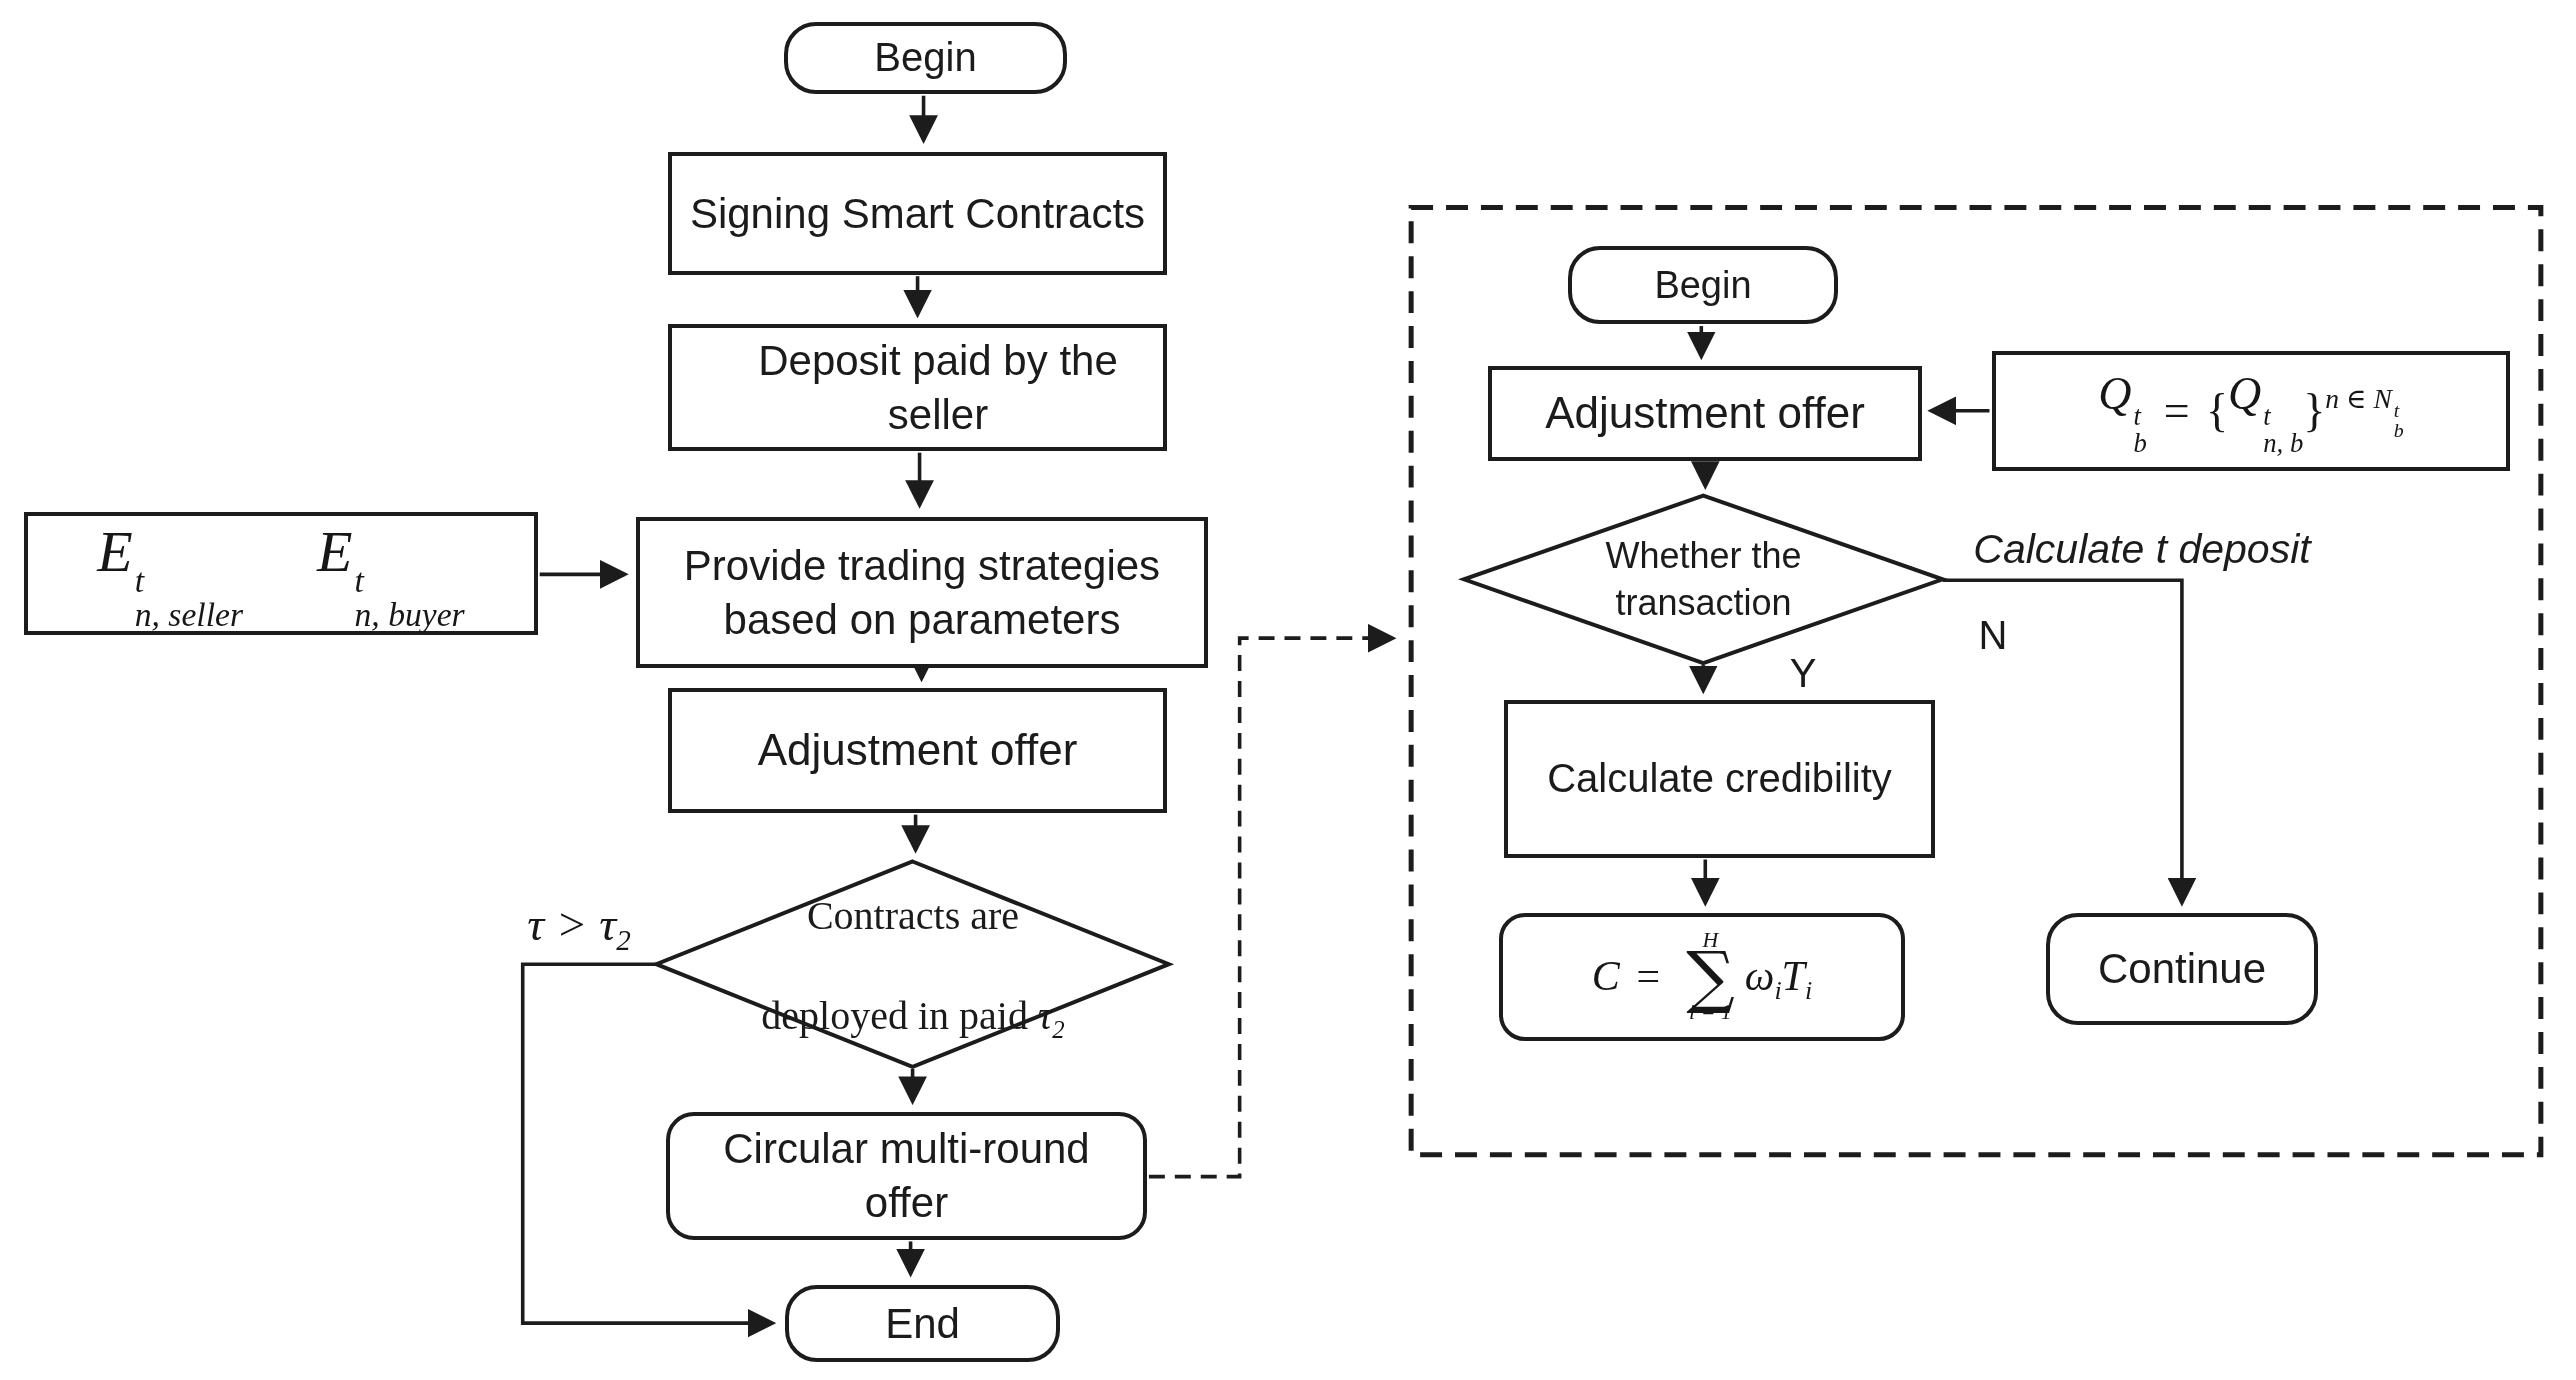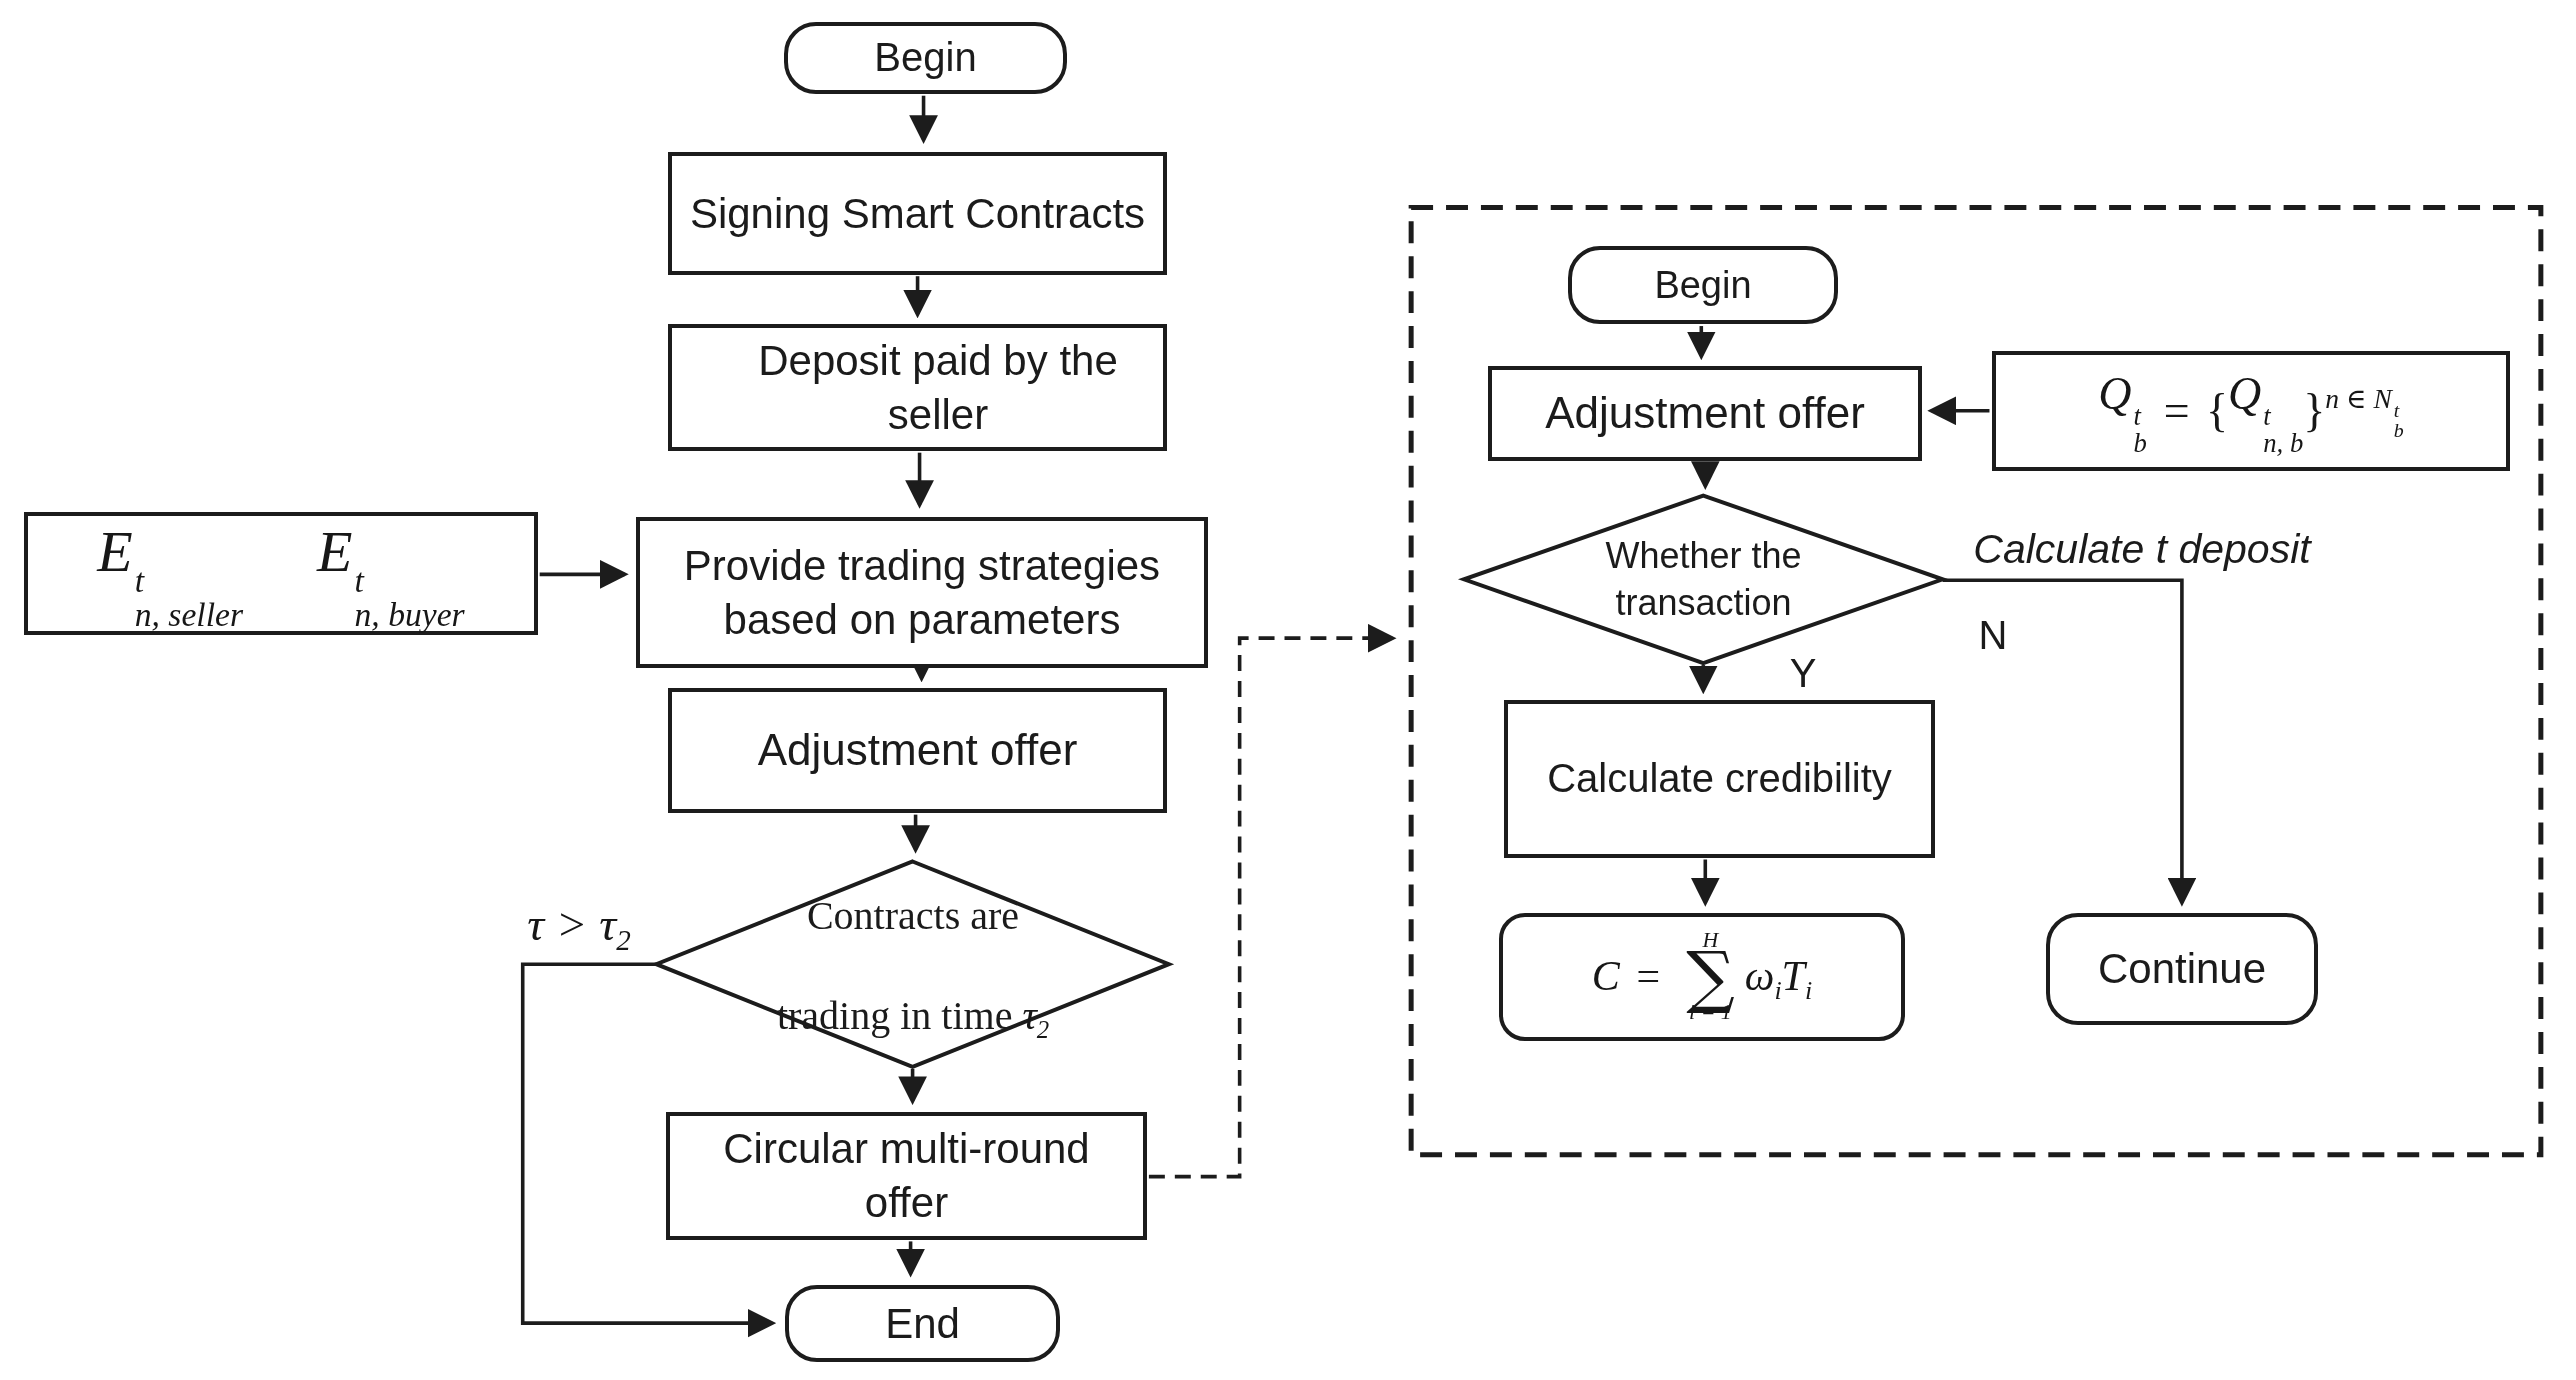--- a/index.html
+++ b/index.html
@@ -100,28 +100,28 @@
     <span>Provide trading strategies</span>
     <span>based on parameters</span>
   </div>
 
   <div class="box f44" style="left:668px;top:688px;width:499px;height:125px;">
     <span>Adjustment offer</span>
   </div>
 
   <div class="diamond-text serif-text" style="left:686px;top:888px;width:454px;height:155px;font-size:40px;line-height:1.3;gap:48px;">
     <span>Contracts are</span>
-    <span class="nowrap"><span>trading in time </span><span class="math"><span>τ</span><sub>2</sub></span></span>
+    <span class="nowrap"><span>deployed in paid </span><span class="math"><span>τ</span><sub>2</sub></span></span>
   </div>
 
   <div class="label math" style="left:494px;top:896px;width:170px;height:56px;font-size:47px;">
     <span class="nowrap"><span>τ &gt; τ</span><sub>2</sub></span>
   </div>
 
-  <div class="box f42" style="left:666px;top:1112px;width:481px;height:128px;">
+  <div class="box f42" style="left:666px;top:1112px;width:481px;height:128px;border-radius:28px;">
     <span>Circular multi-round</span>
     <span>offer</span>
   </div>
 
   <div class="box rounded f42" style="left:785px;top:1285px;width:275px;height:77px;">
     <span>End</span>
   </div>
 
   <div class="box rounded f38" style="left:1568px;top:246px;width:270px;height:78px;">
     <span>Begin</span>

